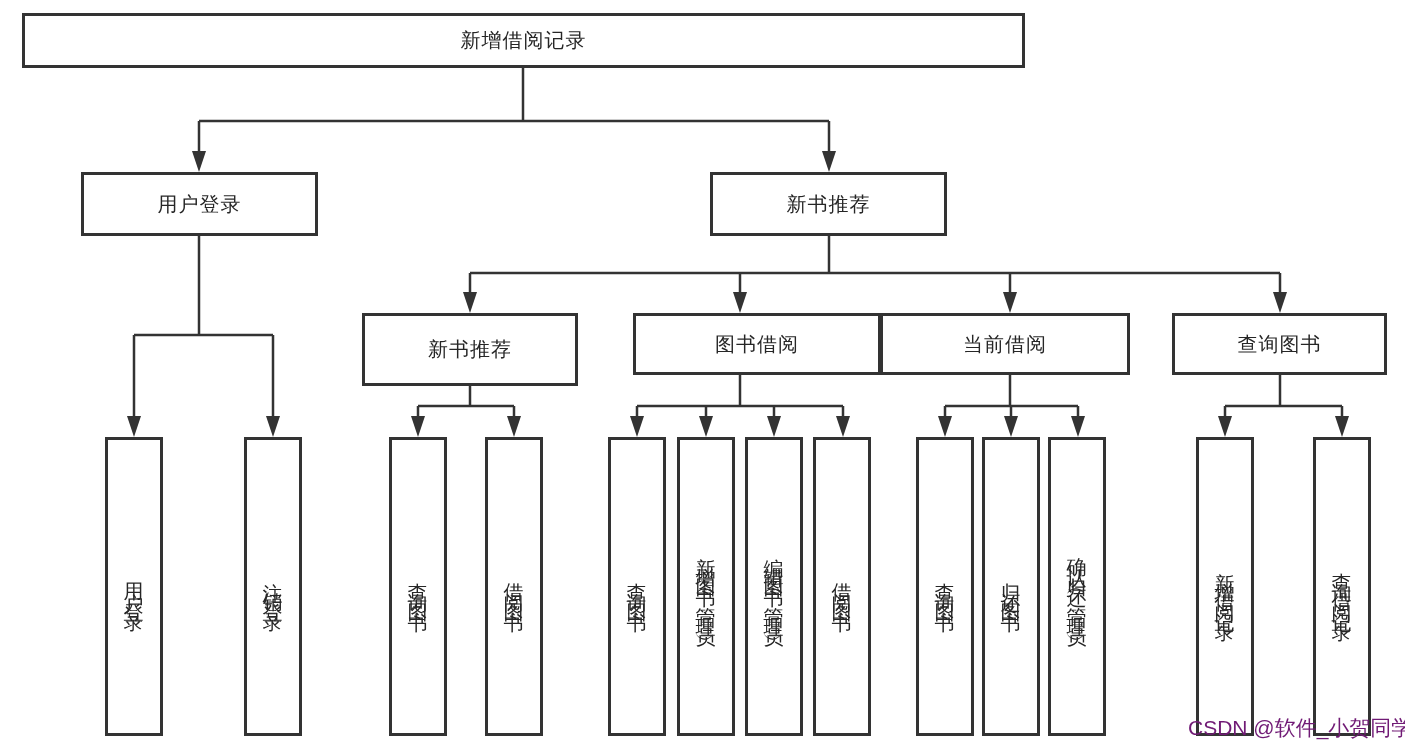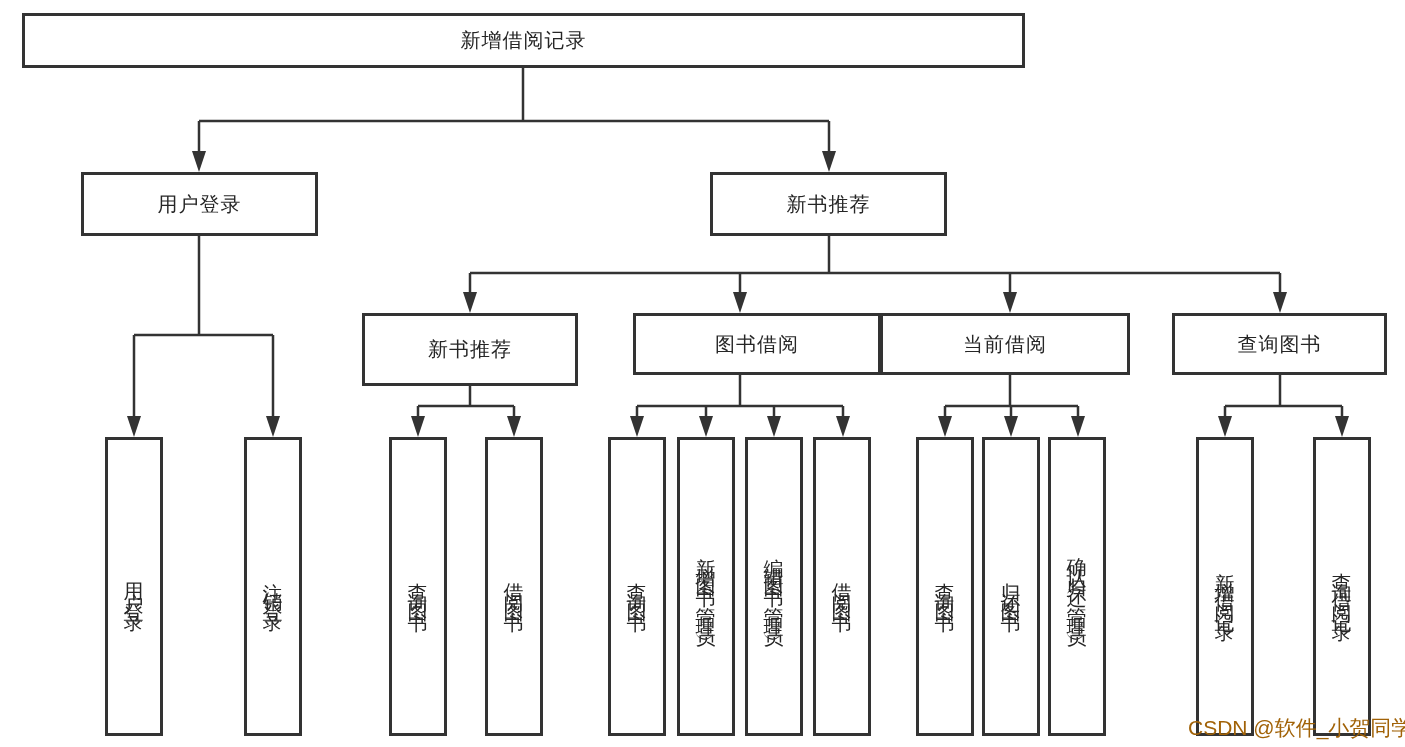--- a/index.html
+++ b/index.html
@@ -37,21 +37,21 @@
     font-size:20px;
     letter-spacing:10px;
     line-height:1;
     white-space:nowrap;
   }
   .watermark{
     position:absolute;
     left:1188px;top:714px;
     width:212px;
     font-size:21px;
-    color:#a16207;
+    color:#701a75;
     white-space:nowrap;
     z-index:5;
   }
 </style>
 </head>
 <body>
 
 <div class="canvas">
 
   <svg class="connectors" viewBox="0 0 1405 747" xmlns="http://www.w3.org/2000/svg">

